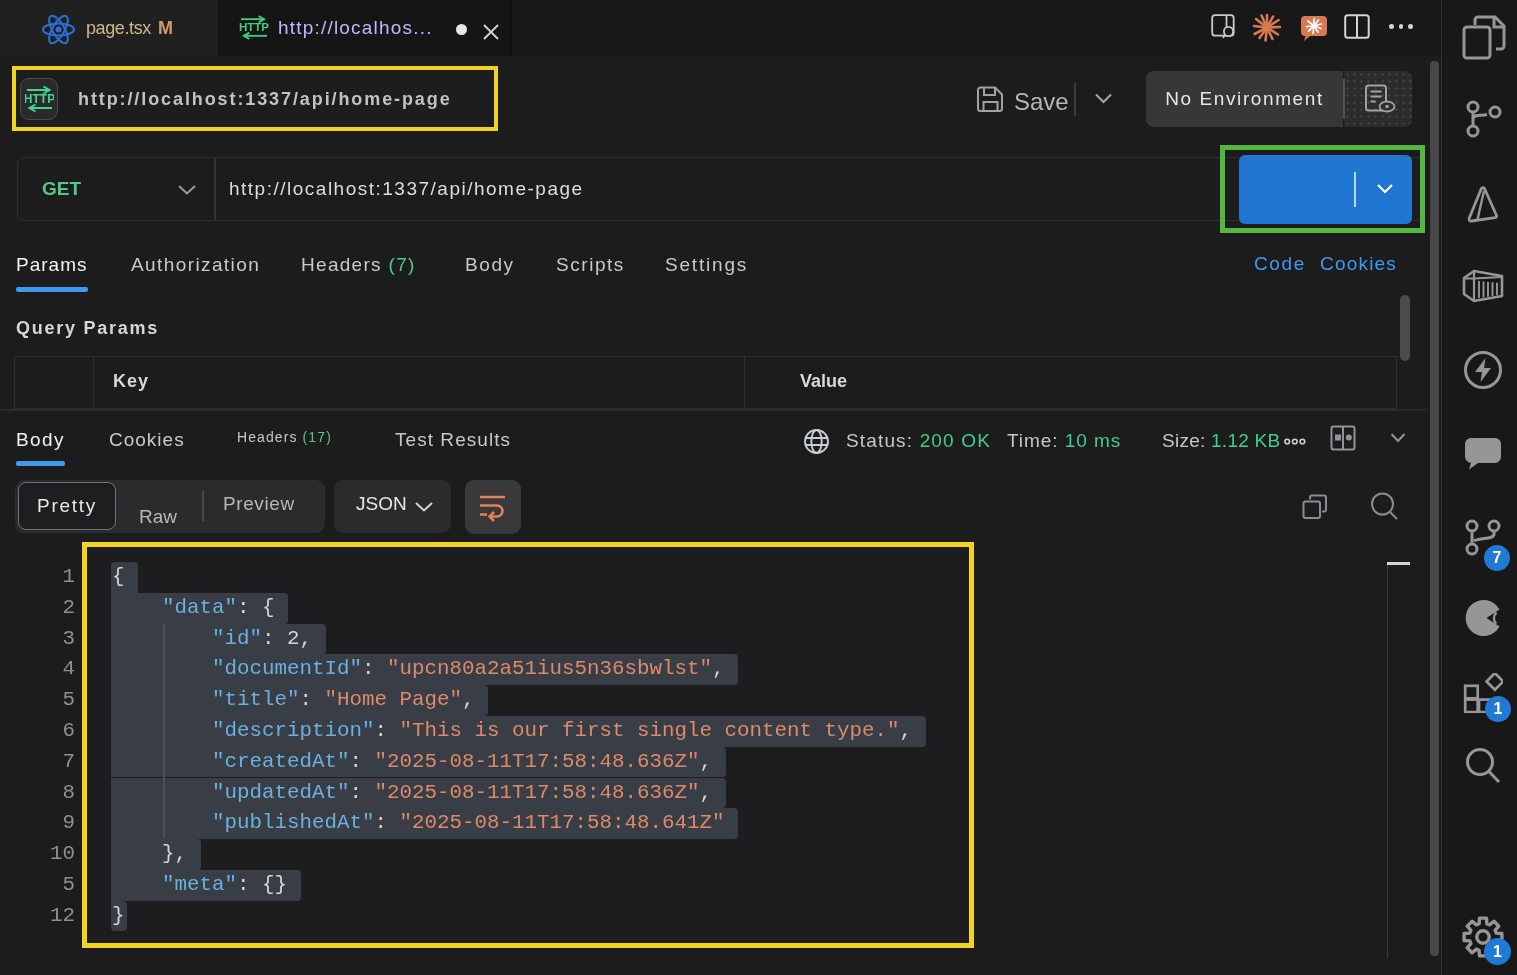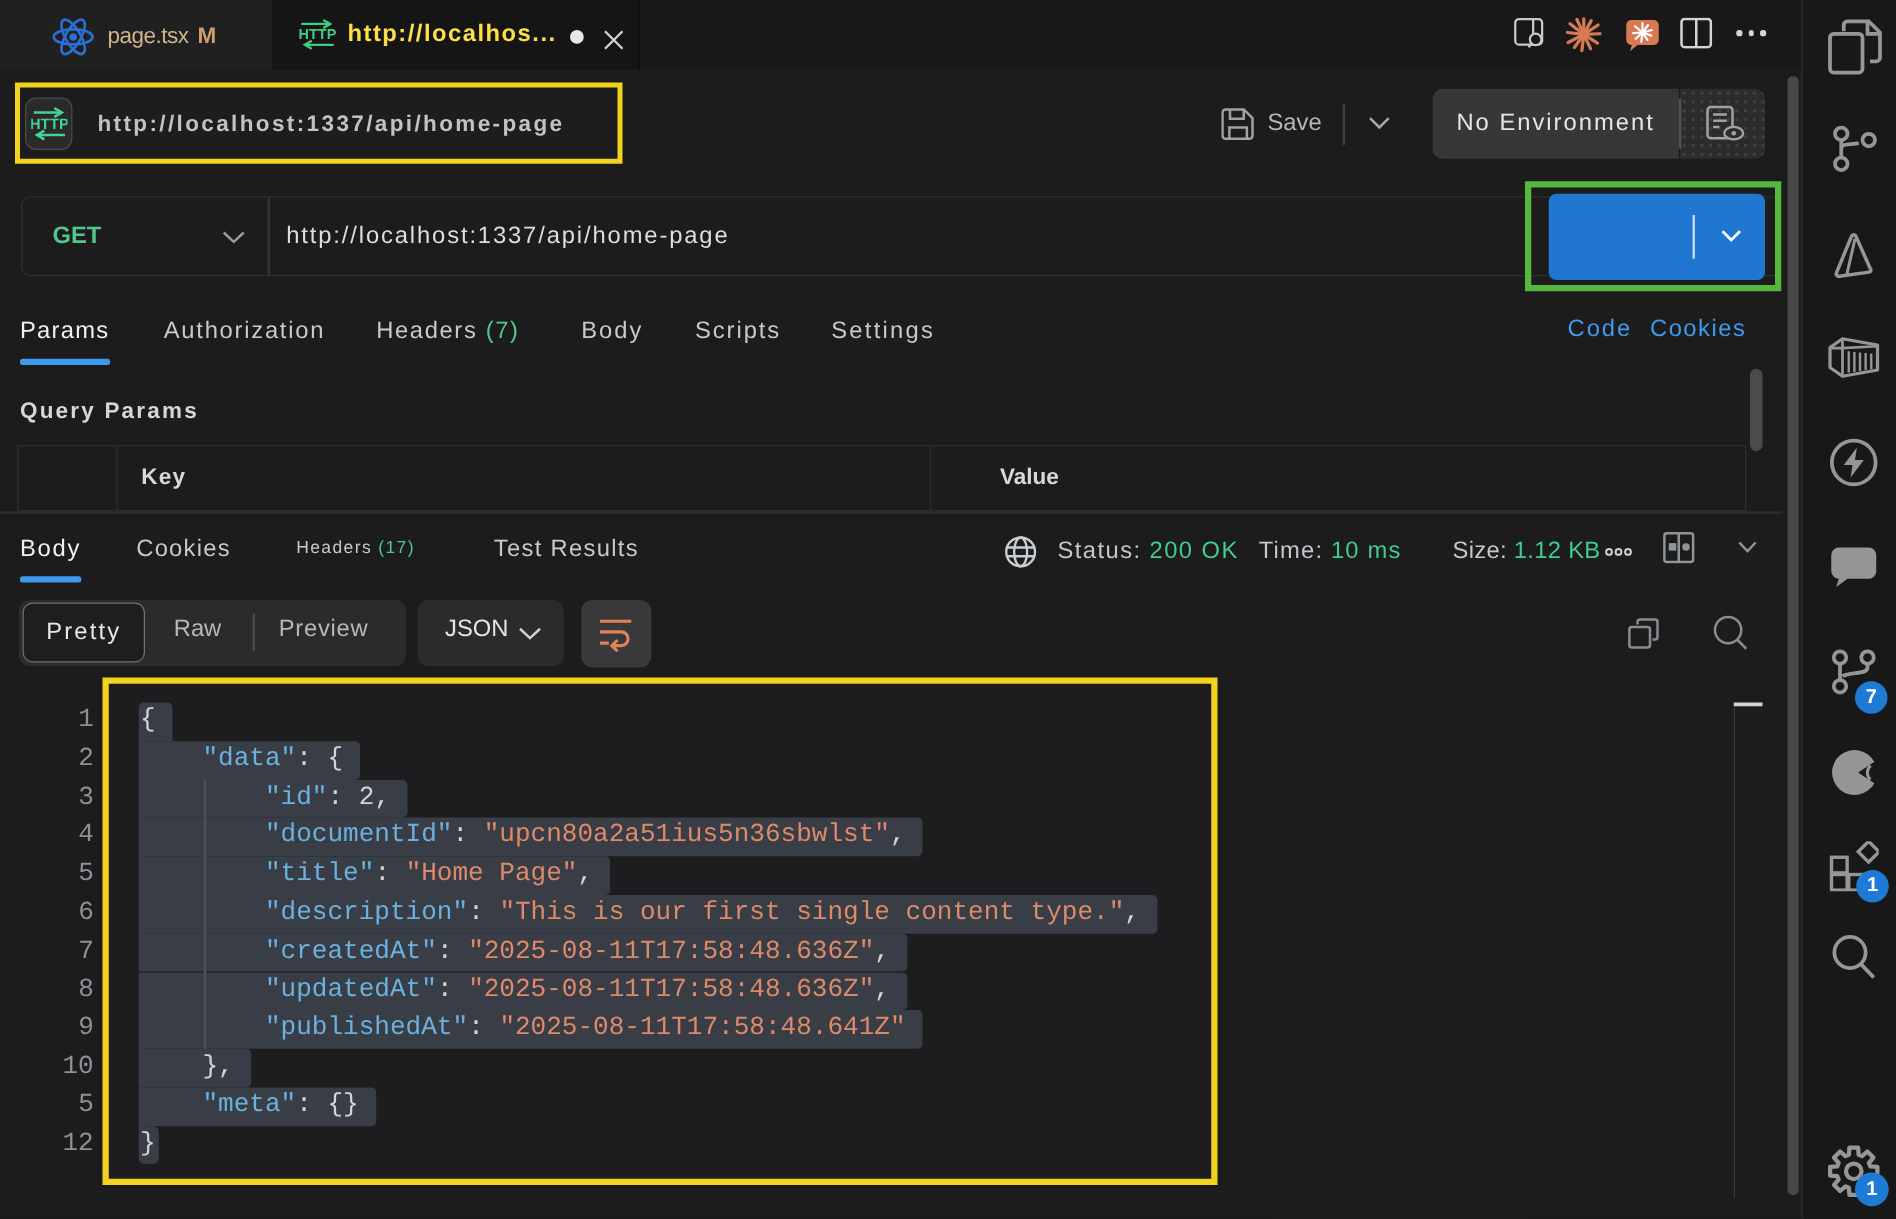--- a/index.html
+++ b/index.html
@@ -31,21 +31,21 @@
 
   <svg class="abs" style="left:238px;top:15px;" width="32" height="25" viewBox="0 0 34 27">
     <g stroke="#3ecd83" stroke-width="2" fill="none">
       <path d="M3 4.5 H27"></path>
       <path d="M22 1 L28 4.5 L22 8" fill="none"></path>
       <path d="M31 22.5 H7"></path>
       <path d="M12 19 L6 22.5 L12 26" fill="none"></path>
     </g>
     <text x="17" y="17.5" text-anchor="middle" font-family="Liberation Sans,sans-serif" font-size="12.5" font-weight="bold" fill="#3ecd83">HTTP</text>
   </svg>
-  <div class="abs" style="left:278px;top:17px;font-size:19px;font-weight:700;letter-spacing:1.2px;color:#fde047;">http://localhos...</div>
+  <div class="abs" style="left:278px;top:17px;font-size:19px;font-weight:400;letter-spacing:1.2px;color:#c4b5fd;">http://localhos...</div>
   <div class="abs" style="left:455.5px;top:24px;width:11px;height:11px;border-radius:50%;background:#e8e8e8;"></div>
   <svg class="abs" style="left:482px;top:22.5px;" width="18" height="18" viewBox="0 0 18 18">
     <path d="M2 2 L16 16 M16 2 L2 16" stroke="#d4d4d4" stroke-width="1.8"></path>
   </svg>
 
   <svg class="abs" style="left:1211px;top:14px;" width="26" height="25" viewBox="0 0 26 25">
     <rect x="1.2" y="1.2" width="21.5" height="20.5" rx="3" fill="none" stroke="#c9c9c9" stroke-width="1.8"></rect>
     <path d="M15.5 2 V13" stroke="#c9c9c9" stroke-width="1.8"></path>
     <circle cx="17.5" cy="17.5" r="4.6" fill="#181819" stroke="#c9c9c9" stroke-width="1.8"></circle>
     <path d="M14.3 21 L11.8 23.8" stroke="#c9c9c9" stroke-width="1.8"></path>
@@ -102,21 +102,21 @@
     </g>
     <text x="14.5" y="18" text-anchor="middle" font-family="Liberation Sans,sans-serif" font-size="12" font-weight="bold" fill="#44d492">HTTP</text>
   </svg>
   <div class="abs" style="left:78px;top:89px;font-size:18px;font-weight:700;letter-spacing:1.9px;color:#c2c2c2;">http://localhost:1337/api/home-page</div>
 
   <svg class="abs" style="left:977px;top:86px;" width="27" height="26" viewBox="0 0 27 26">
     <path d="M3 1.5 h15 l7 7 v14 a2.5 2.5 0 0 1 -2.5 2.5 h-19 a2.5 2.5 0 0 1 -2.5 -2.5 v-18.5 a2.5 2.5 0 0 1 2.5 -2.5 z" fill="none" stroke="#a2a2a2" stroke-width="2"></path>
     <path d="M7 1.5 V9 H18 V2" fill="none" stroke="#a2a2a2" stroke-width="2"></path>
     <path d="M6.5 25 V16 H20.5 V25" fill="none" stroke="#a2a2a2" stroke-width="2"></path>
   </svg>
-  <div class="abs" style="left:1014px;top:88px;font-size:19px;color:#b6b6b6;">Save</div>
+  <div class="abs" style="left:1014px;top:88px;font-size:24px;color:#b6b6b6;">Save</div>
   <div class="abs" style="left:1074px;top:83px;width:1.5px;height:33px;background:#3d3d3e;"></div>
   <svg class="abs" style="left:1094px;top:92px;" width="19" height="13" viewBox="0 0 19 13">
     <path d="M2 2.5 L9.5 10 L17 2.5" fill="none" stroke="#a8a8a8" stroke-width="2"></path>
   </svg>
   <div class="abs" style="left:1146px;top:71px;width:197px;height:56px;background:#37373a;border-radius:8px 0 0 8px;"></div>
   <div class="abs" style="left:1146px;top:71px;width:197px;height:56px;display:flex;align-items:center;justify-content:center;font-size:19px;letter-spacing:1.6px;color:#e6e6e6;">No Environment</div>
   <div class="abs" style="left:1344px;top:71px;width:68px;height:56px;border-radius:0 8px 8px 0;background:#2c2c2e;background-image:radial-gradient(#414144 1.2px, transparent 1.3px);background-size:7px 7px;"></div>
   <div class="abs" style="left:1343px;top:79px;width:1.5px;height:40px;background:#525255;"></div>
   <svg class="abs" style="left:1364px;top:84px;" width="32" height="30" viewBox="0 0 32 30">
     <rect x="2" y="1.5" width="20" height="25" rx="2.5" fill="none" stroke="#a2a2a2" stroke-width="2"></rect>
@@ -189,21 +189,21 @@
     <rect x="5" y="9.5" width="6" height="6" fill="#8f9499"></rect>
     <circle cx="18.8" cy="12.5" r="3" fill="#8f9499"></circle>
   </svg>
   <svg class="abs" style="left:1390px;top:432px;" width="16" height="12" viewBox="0 0 16 12">
     <path d="M1.5 2 L8 9 L14.5 2" fill="none" stroke="#8f9499" stroke-width="2"></path>
   </svg>
 
   <div class="abs" style="left:15px;top:480px;width:310px;height:53px;background:#2b2b2d;border-radius:9px;"></div>
   <div class="abs" style="left:18px;top:482px;width:98px;height:48px;background:#1e1e20;border:1.5px solid #717176;border-radius:8px;"></div>
   <div class="abs" style="left:18px;top:482px;width:98px;height:48px;display:flex;align-items:center;justify-content:center;font-size:19px;letter-spacing:1.7px;color:#e8e8e8;">Pretty</div>
-  <div class="abs" style="left:139px;top:493px;font-size:19px;color:#b8b8b8;">Raw</div>
+  <div class="abs" style="left:139px;top:506px;font-size:19px;color:#b8b8b8;">Raw</div>
   <div class="abs" style="left:202px;top:491px;width:1.5px;height:30px;background:#4a4a4c;"></div>
   <div class="abs" style="left:223px;top:493px;font-size:19px;letter-spacing:0.6px;color:#b8b8b8;">Preview</div>
   <div class="abs" style="left:334px;top:480px;width:117px;height:53px;background:#2b2b2d;border-radius:9px;"></div>
   <div class="abs" style="left:356px;top:493px;font-size:19px;color:#e6e6e6;">JSON</div>
   <svg class="abs" style="left:414px;top:501px;" width="20" height="12" viewBox="0 0 20 12">
     <path d="M2 2 L10 9.5 L18 2" fill="none" stroke="#d0d0d0" stroke-width="2"></path>
   </svg>
   <div class="abs" style="left:465px;top:480px;width:56px;height:54px;background:#39393b;border-radius:9px;"></div>
   <svg class="abs" style="left:479px;top:492px;" width="28" height="30" viewBox="0 0 28 30">
     <g fill="none" stroke="#e08356" stroke-width="2.5">

